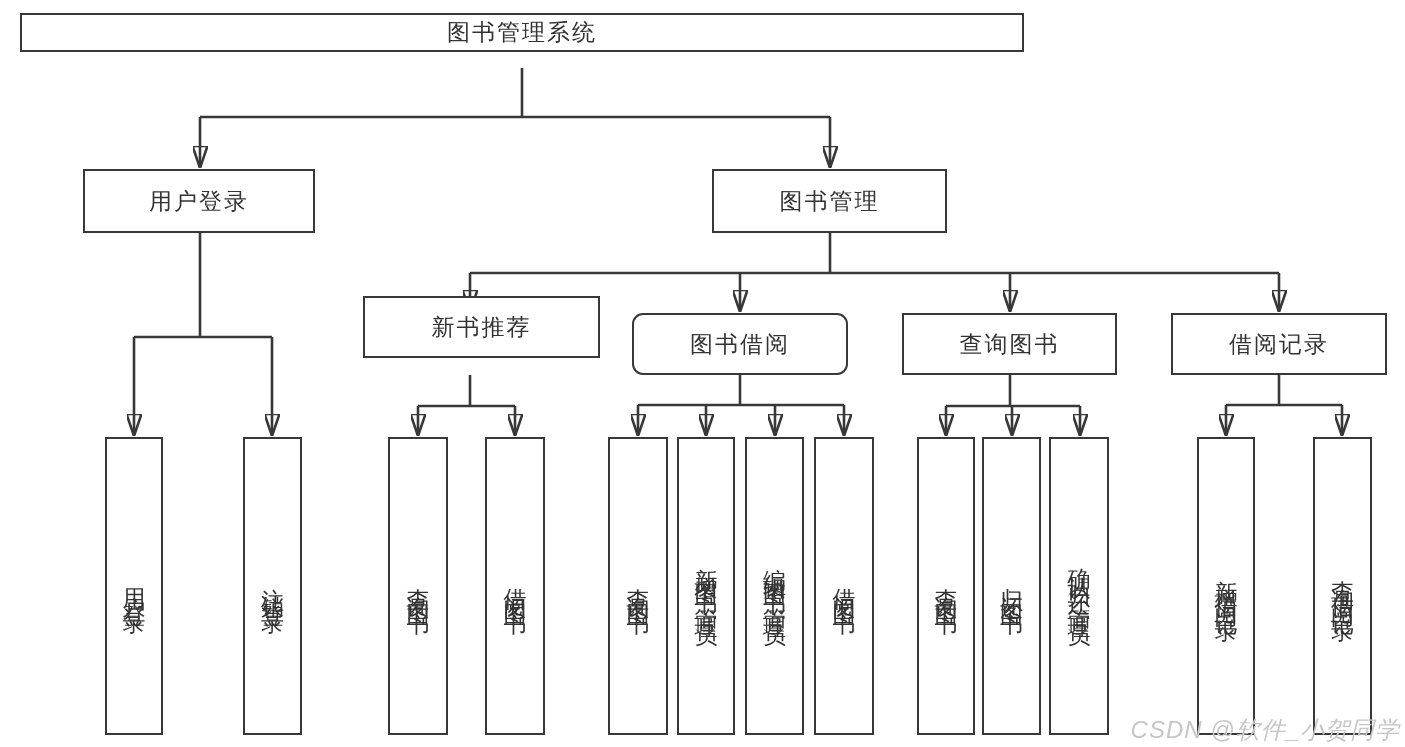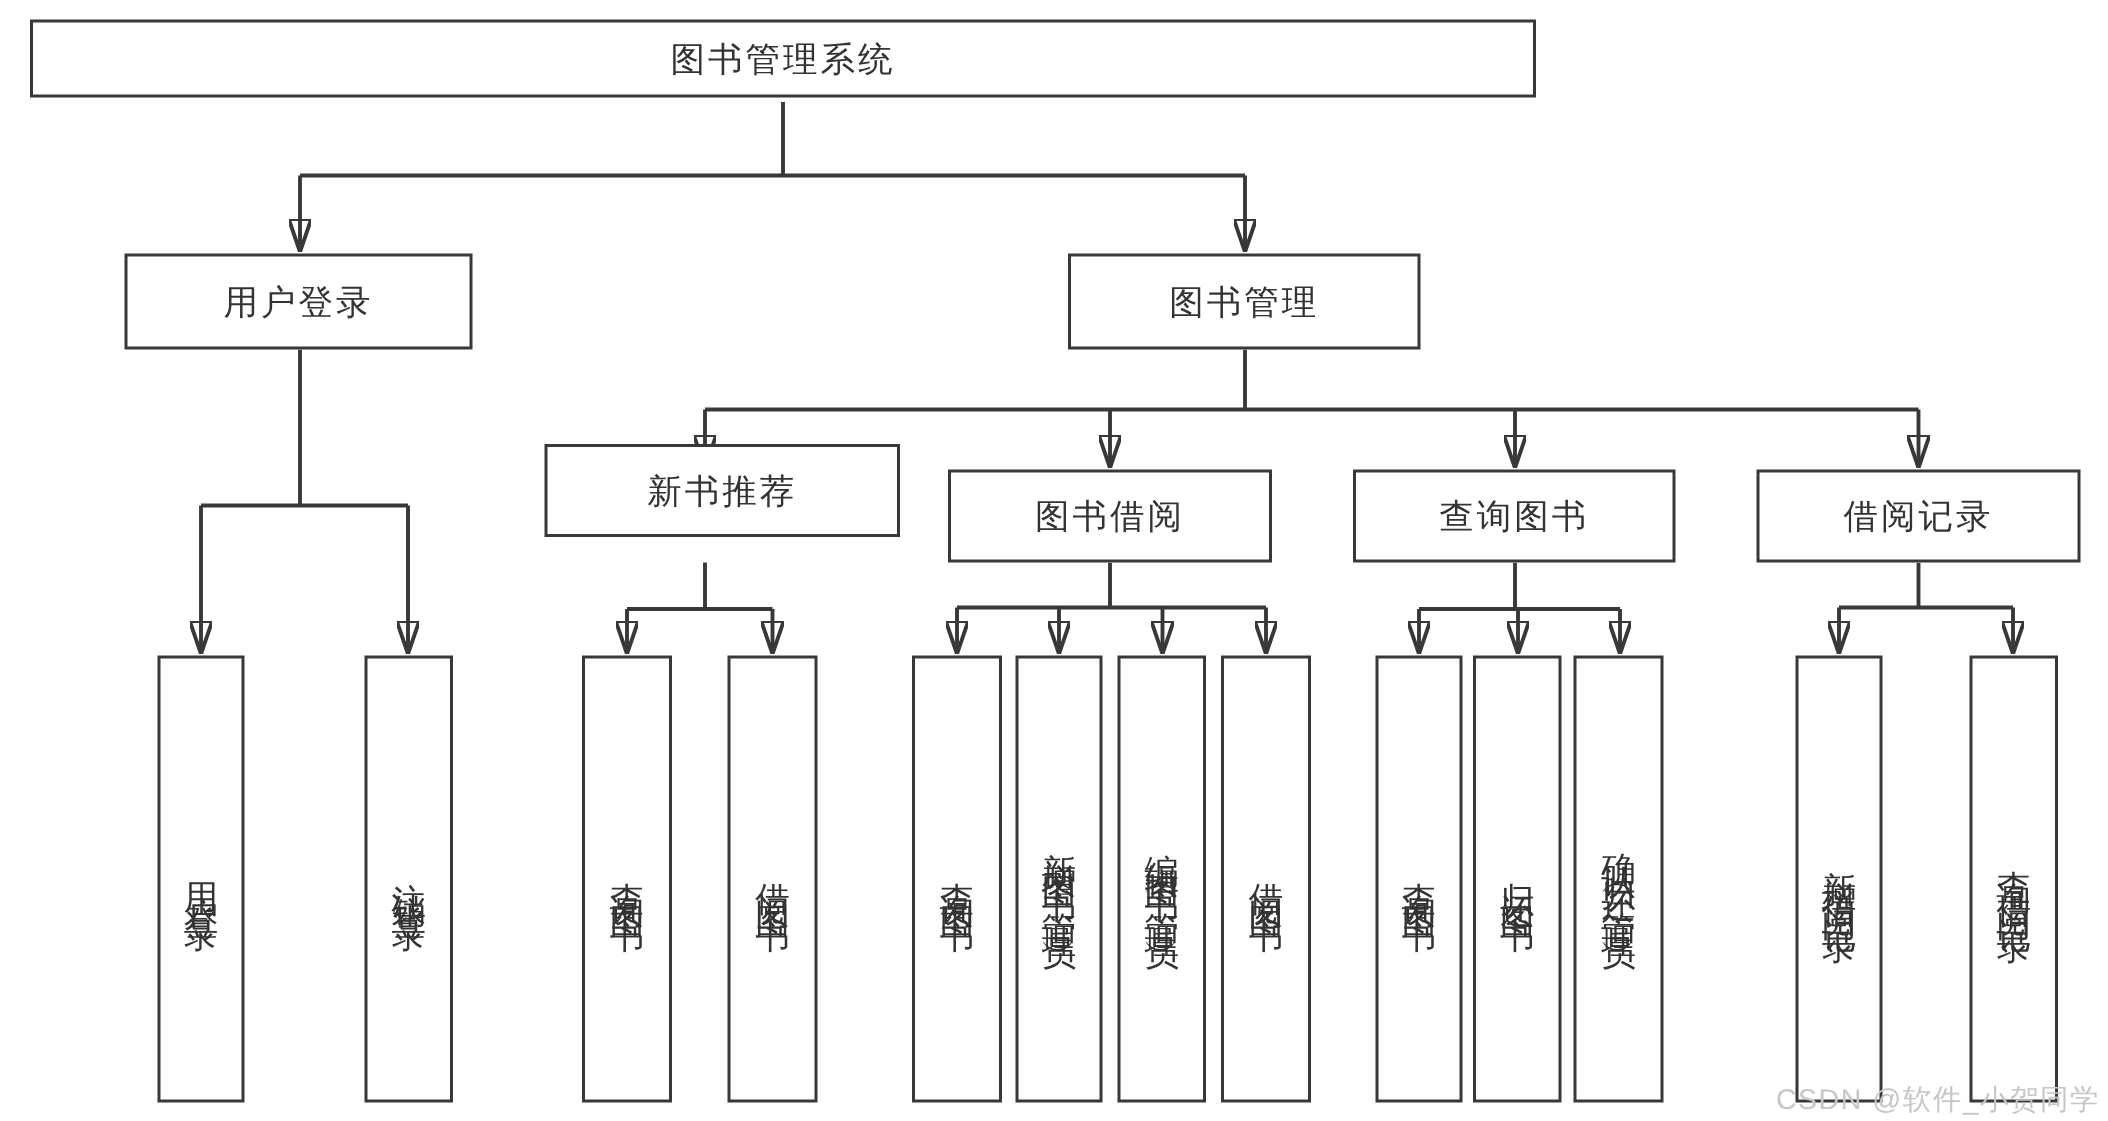--- a/index.html
+++ b/index.html
@@ -40,24 +40,25 @@
     text-orientation:mixed;
     font-size:23px;
     letter-spacing:8px;
     color:var(--text);
     white-space:nowrap;
     line-height:1;
   }
   .watermark{
     position:absolute;
     right:5px;bottom:1px;
-    font-size:19px;
+    font-size:24px;
     color:var(--wm);
     letter-spacing:1px;
     white-space:nowrap;
+    font-style:italic;
   }
 </style>
 </head>
 <body>
 
 <div id="canvas">
 
   <svg id="wires" viewBox="0 0 1405 747" xmlns="http://www.w3.org/2000/svg">
     <defs>
       <marker id="arw" viewBox="0 0 22 15" refX="21" refY="7.5" markerWidth="22" markerHeight="15" markerUnits="userSpaceOnUse" orient="auto">
@@ -113,27 +114,27 @@
     </g>
 
     <g>
       <path d="M1279,375 V405"></path>
       <path d="M1226,405 H1342"></path>
       <path d="M1226,405 V435" marker-end="url(#arw)"></path>
       <path d="M1342,405 V435" marker-end="url(#arw)"></path>
     </g>
   </svg>
 
-  <div class="hbox" style="left:20px;top:13px;width:1004px;height:52px;">图书管理系统</div>
+  <div class="hbox" style="left:20px;top:13px;width:1004px;height:39px;">图书管理系统</div>
 
   <div class="hbox" style="left:83px;top:169px;width:232px;height:64px;">用户登录</div>
   <div class="hbox" style="left:712px;top:169px;width:235px;height:64px;text-align:center;">图书管理</div>
 
   <div class="hbox" style="left:363px;top:296px;width:237px;height:62px;">新书推荐</div>
-  <div class="hbox" style="left:632px;top:313px;width:216px;height:62px;">图书借阅</div>
+  <div class="hbox" style="left:632px;top:313px;width:216px;height:62px;border-radius:11px;">图书借阅</div>
   <div class="hbox" style="left:902px;top:313px;width:215px;height:62px;">查询图书</div>
   <div class="hbox" style="left:1171px;top:313px;width:216px;height:62px;">借阅记录</div>
 
   <div class="vbox" style="left:105px;width:58px;">
     <span>用户登录</span>
   </div>
   <div class="vbox" style="left:243px;width:59px;">
     <span>注销登录</span>
   </div>
 

